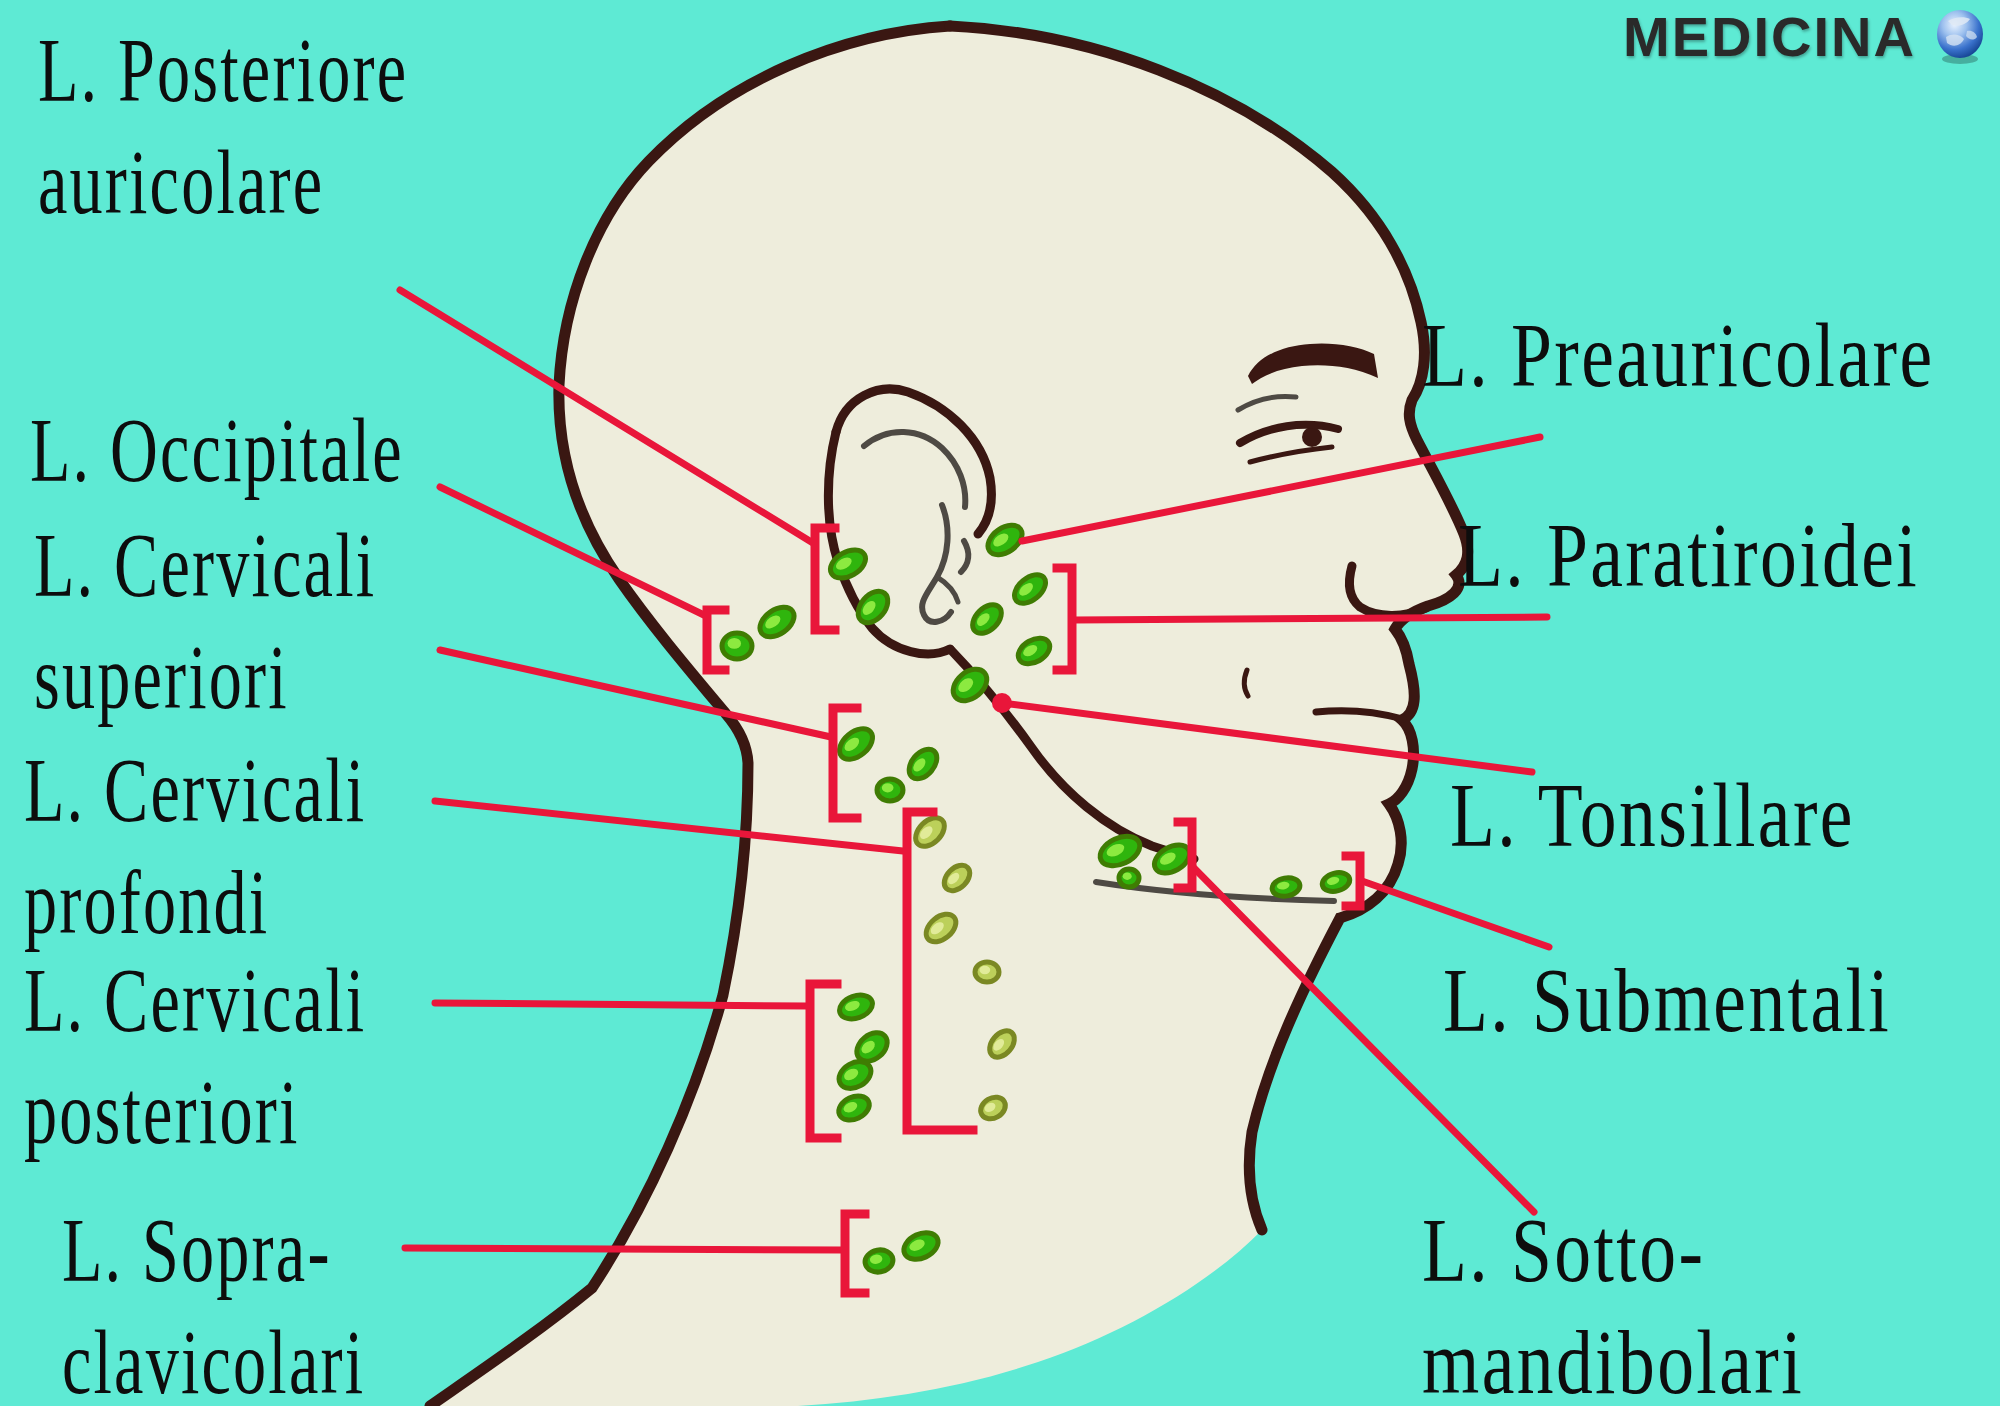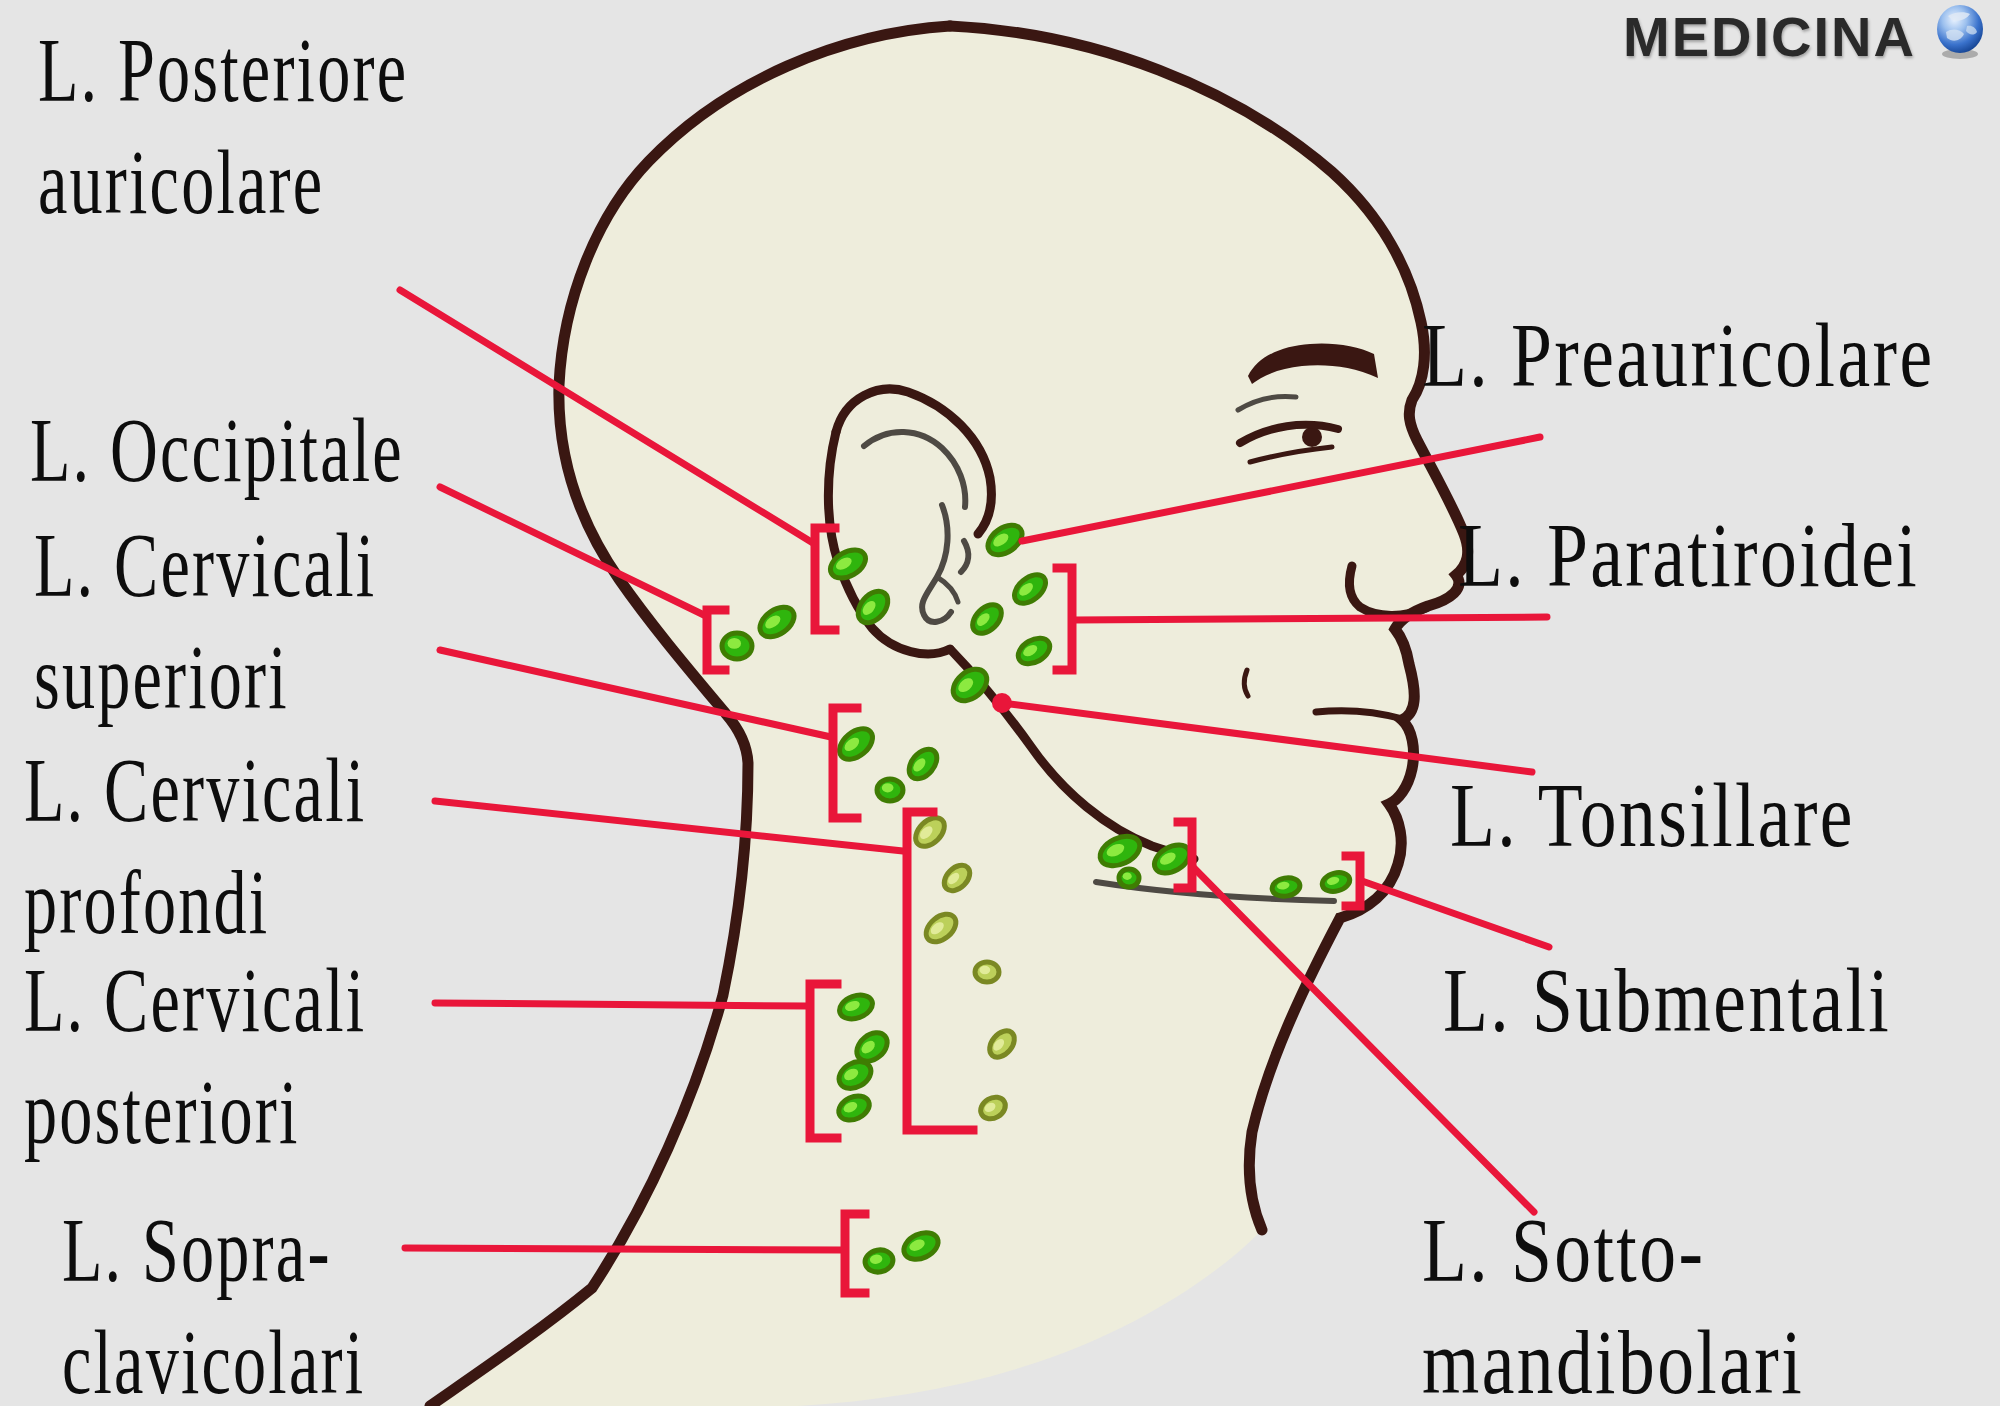--- a/index.html
+++ b/index.html
@@ -1,39 +1,39 @@
 <!DOCTYPE html>
 <html><head>
 <meta charset="utf-8">
 <style>
   html,body{margin:0;padding:0;background:#ffffff;}
   #stage{
     position:relative;
     width:2000px;height:1406px;
-    background:#e5e5e5;
+    background:#5eead4;
     overflow:hidden;
     font-family:"Liberation Serif", serif;
   }
   #figure-svg{position:absolute;left:0;top:0;}
   .label{
     position:absolute;
     color:#0d0d0d;
     font-size:92px;
     line-height:112px;
     letter-spacing:3px;
     white-space:nowrap;
     transform-origin:0 0;
   }
   .label-left{transform:scaleX(0.72);}
   .label-right{transform:scaleX(0.80);}
   .label span{display:block;}
   #logo{
     position:absolute;
     right:10px;top:4px;
-    display:flex;
+    display:flex;align-items:center;
     font-family:"Liberation Sans", sans-serif;
     font-weight:bold;
     font-size:56px;
     color:#2a2a2a;
     letter-spacing:2px;
     text-shadow:1px 2px 3px rgba(0,0,0,0.30);
   }
   #logo .globe{display:inline-block;margin:0 4px 0 18px;line-height:0;}
 </style>
 </head>

